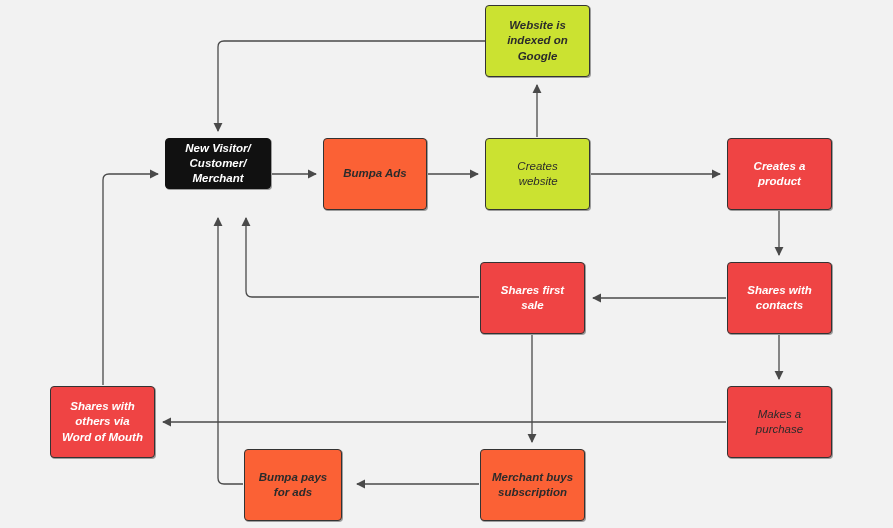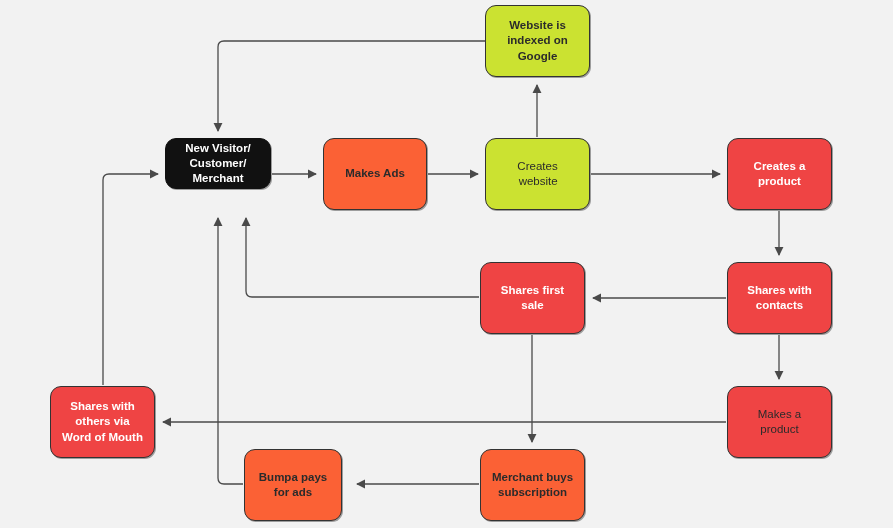--- a/index.html
+++ b/index.html
@@ -19,30 +19,31 @@
   }
   #edges {
     position: absolute;
     left: 0;
     top: 0;
     width: 893px;
     height: 528px;
   }
   .node {
     position: absolute;
-    border-radius: 11px;
+    border-radius: 4px;
     border: 1.4px solid #333333;
     box-sizing: border-box;
     display: flex;
     align-items: center;
     justify-content: center;
     text-align: center;
     line-height: 1.32;
     z-index: 3;
     box-shadow: 1px 1px 0 rgba(0,0,0,0.35);
+    font-style: italic;
   }
   .node .lbl {
     display: block;
     padding: 0 6px;
     white-space: pre-line;
   }
   .n-black {
     background: #111111;
     color: #ffffff;
     font-weight: bold;
@@ -109,41 +110,41 @@
         <span class="lbl">Website is
 indexed on
 Google</span>
       </div>
       <div class="node n-black" style="left: 165px; top: 138px; width: 106px; height: 51px;">
         <span class="lbl">New Visitor/
 Customer/
 Merchant</span>
       </div>
       <div class="node n-orange" style="left: 323px; top: 138px; width: 104px; height: 72px;">
-        <span class="lbl">Makes Ads</span>
+        <span class="lbl">Bumpa Ads</span>
       </div>
       <div class="node n-green plain" style="left: 485px; top: 138px; width: 105px; height: 72px; text-align: right;">
         <span class="lbl">Creates
 website</span>
       </div>
       <div class="node n-blue" style="left: 727px; top: 138px; width: 105px; height: 72px;">
         <span class="lbl">Creates a
 product</span>
       </div>
       <div class="node n-blue" style="left: 727px; top: 262px; width: 105px; height: 72px;">
         <span class="lbl">Shares with
 contacts</span>
       </div>
       <div class="node n-blue" style="left: 480px; top: 262px; width: 105px; height: 72px;">
         <span class="lbl">Shares first
 sale</span>
       </div>
       <div class="node n-blue plain" style="left: 727px; top: 386px; width: 105px; height: 72px;">
         <span class="lbl">Makes a
-product</span>
+purchase</span>
       </div>
       <div class="node n-blue" style="left: 50px; top: 386px; width: 105px; height: 72px;">
         <span class="lbl">Shares with
 others via
 Word of Mouth</span>
       </div>
       <div class="node n-orange" style="left: 480px; top: 449px; width: 105px; height: 72px;">
         <span class="lbl">Merchant buys
 subscription</span>
       </div>

